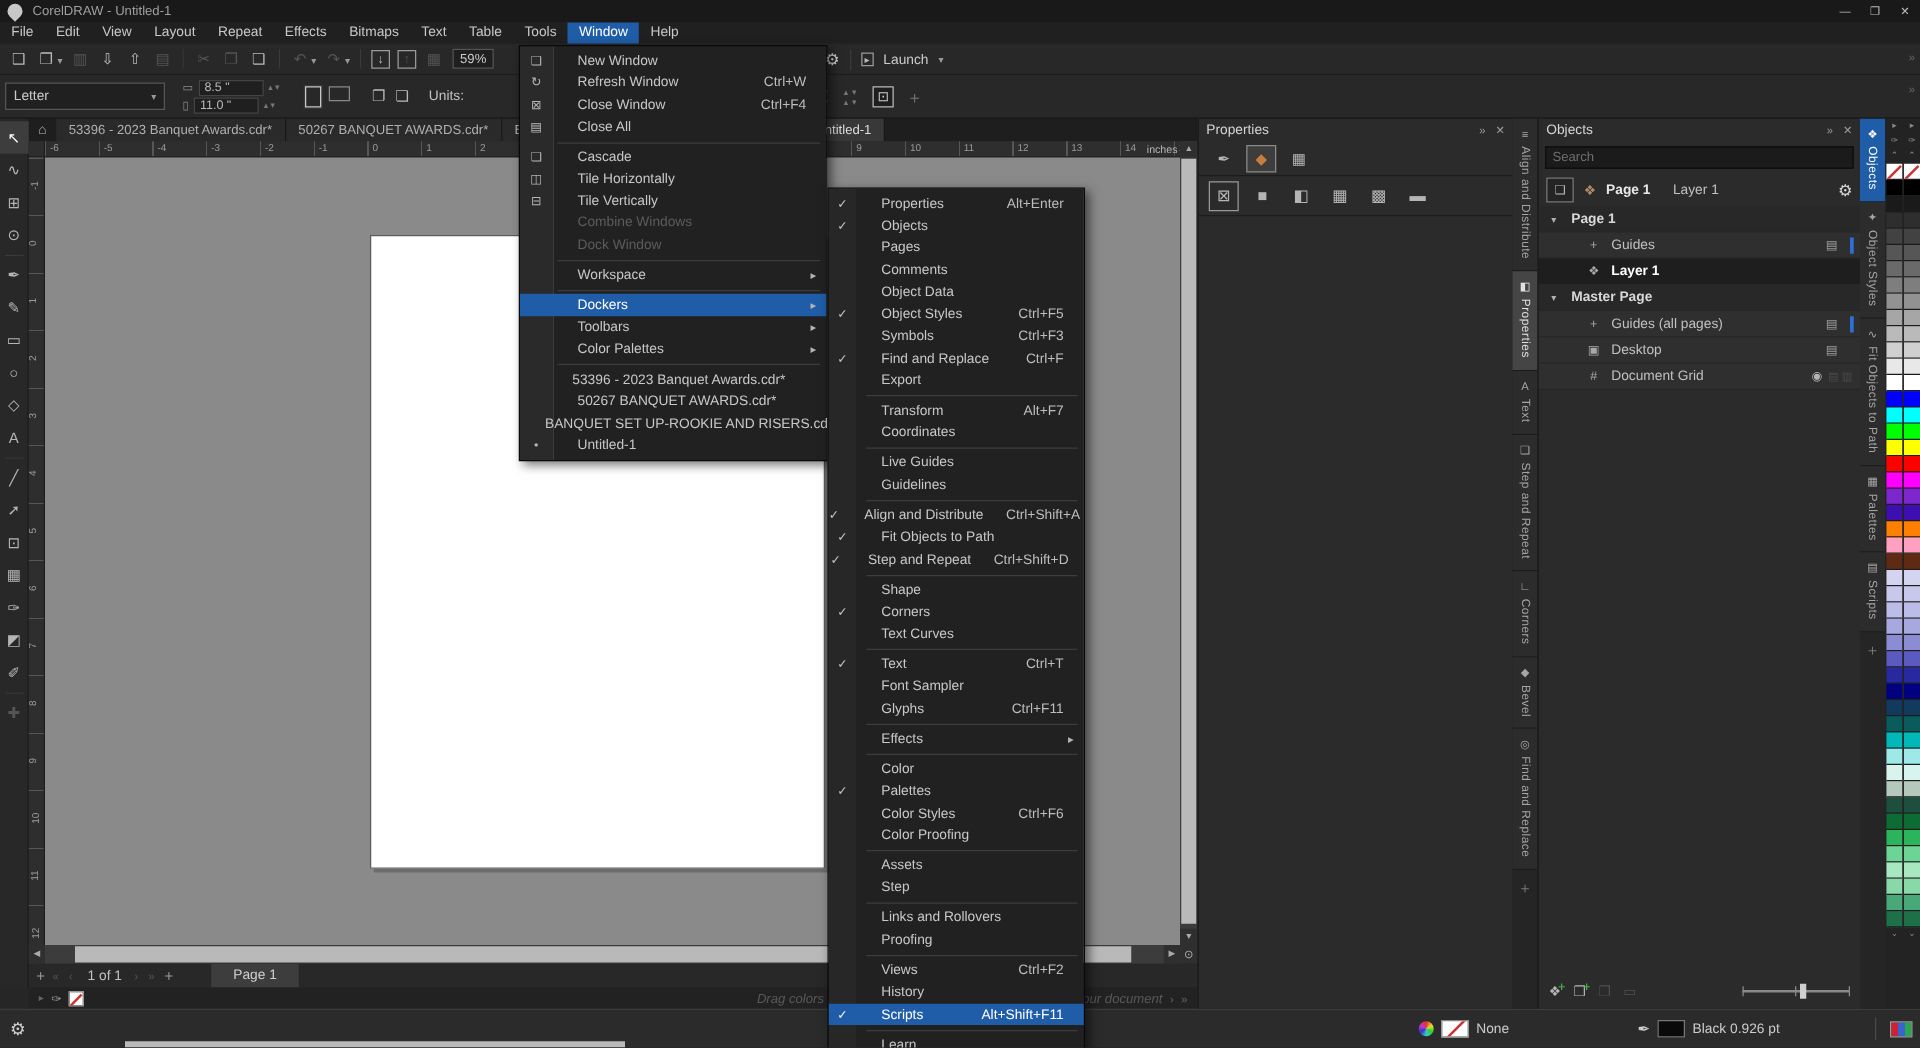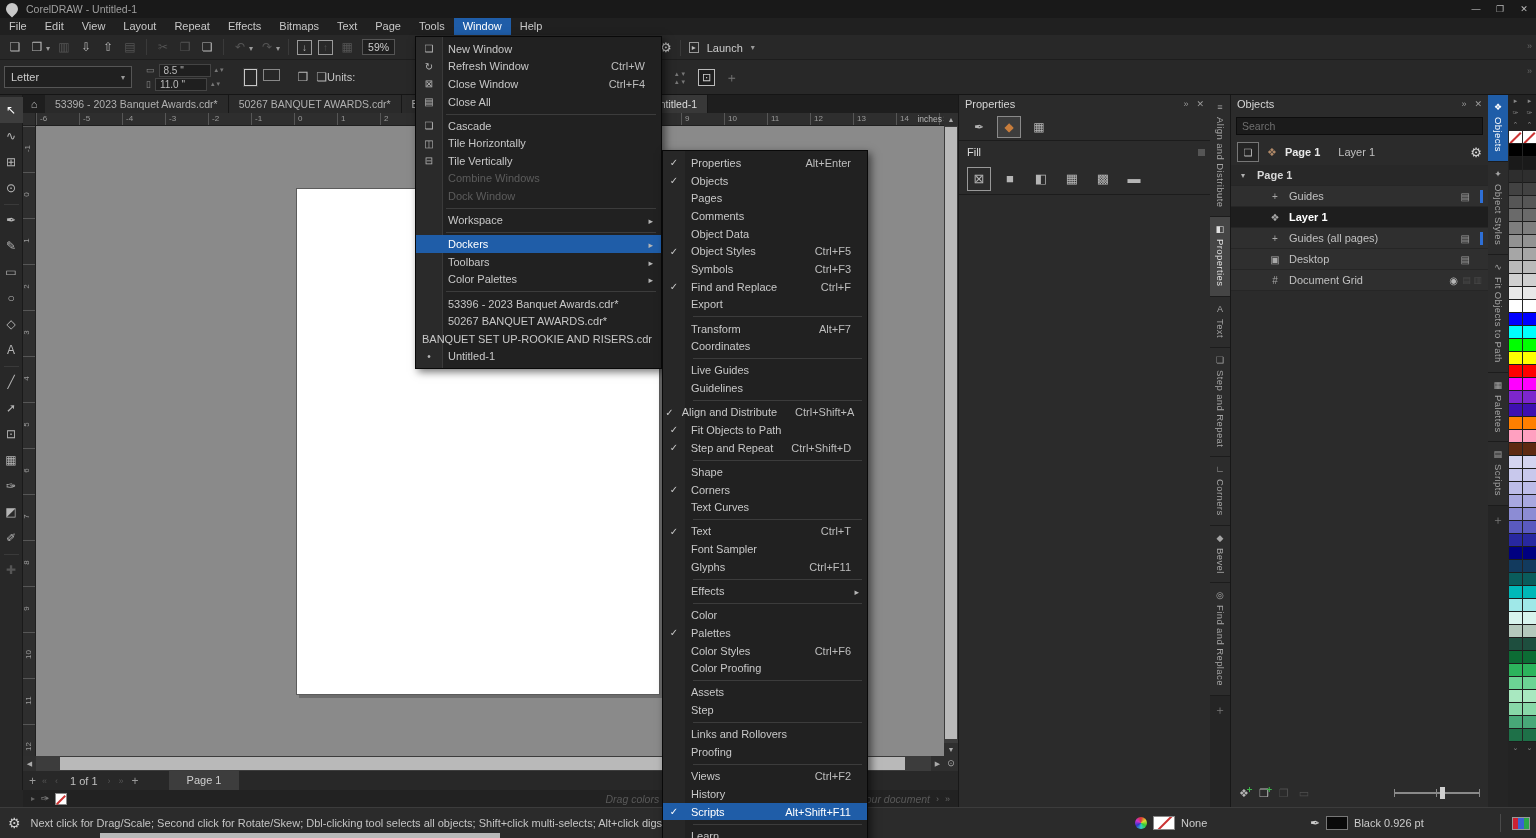--- a/index.html
+++ b/index.html
@@ -46,21 +46,21 @@
 .pb-dim-row { display:flex; align-items:center; gap:4px; color:#bbb; font-size:10px; }
 .pb-dim-row .dim-icon { color:#8a8a8a; font-size:9px; }
 .pb-dim-row .val { background:#1f1f1f; border:1px solid #444; padding:0 4px; min-width:52px; height:13px;
   line-height:12px; }
 .pb-dim-row .spin { color:#777; font-size:7px; letter-spacing:2px; }
 .orient { display:flex; gap:6px; margin-left:18px; }
 .orient span { display:inline-block; border:1px solid #888; }
 .orient .portrait { width:13px; height:17px; border-color:#c8c8c8; box-shadow:0 0 0 1px #3a3a3a; }
 .orient .landscape { width:17px; height:12px; }
 .pb-pageicons { display:flex; gap:8px; margin-left:18px; color:#b8b8b8; font-size:12px; }
-#units-label { color:#c4c4c4; }
+#units-label { margin-left:16px; color:#c4c4c4; }
 #propbar-extra { position:absolute; left:652px; top:0; height:35px; display:flex; align-items:center; gap:10px; }
 #propbar-extra .spins { display:flex; flex-direction:column; gap:3px; color:#777; font-size:7px; letter-spacing:3px; }
 #propbar-extra .framed { border:1px solid #bbb; color:#ccc; font-size:11px; padding:1px 3px; background:#1e1e1e; }
 #propbar-extra .plus { color:#777; font-size:13px; }
 
 
 #tabsrow { position:absolute; left:23px; top:95px; width:935px; height:18px; background:#1e1e1e;
   display:flex; align-items:stretch; }
 #tabsrow .home { width:22px; text-align:center; line-height:18px; color:#b5b5b5; font-size:11px; }
 .doc-tab { padding:0 10px; line-height:18px; font-size:10.5px; color:#b0b0b0; background:#2a2a2a;
@@ -219,21 +219,21 @@
 #window-menu { left:415px; top:36px; width:247px; }
 #dockers-menu { left:662px; top:150px; width:206px;
   background:linear-gradient(to right,#272727 0,#272727 22px,#212121 22px); }
 .menu-item { display:flex; align-items:center; padding-right:8px; color:#c8c8c8; }
 #window-menu .menu-item { height:17.6px; }
 #dockers-menu .menu-item { height:17.7px; }
 .menu-item .mi-icon { width:26px; text-align:center; color:#b5b5b5; font-size:10px; }
 #dockers-menu .mi-check { width:22px; text-align:center; font-size:10px; }
 #dockers-menu .mi-check::before { content:"✓"; visibility:hidden; }
 #dockers-menu .menu-item.checked .mi-check::before { visibility:visible; }
-.menu-item .mi-label { flex:1; padding-left:6px; white-space:nowrap; }
+.menu-item .mi-label { flex:1; padding-left:20px; white-space:nowrap; }
 .menu-item .mi-shortcut { color:#bdbdbd; margin-left:18px; }
 .menu-item .mi-arrow { width:8px; text-align:right; }
 .menu-item.has-sub .mi-arrow::before { content:"▸"; font-size:9px; color:#b5b5b5; }
 .menu-item.active { background:#1f5da8; color:#fff; }
 .menu-item.active .mi-shortcut, .menu-item.active .mi-icon { color:#fff; }
 .menu-item.disabled { color:#5c5c5c; }
 .menu-item.sep { height:6.5px !important; position:relative; }
 .menu-item.sep::after { content:""; position:absolute; left:30px; right:5px; top:50%; border-top:1px solid #3c3c3c; }
 </style>
 </head>
@@ -277,21 +277,21 @@
 
     <div class="mb-item">
       <span>Bitmaps</span>
     </div>
 
     <div class="mb-item">
       <span>Text</span>
     </div>
 
     <div class="mb-item">
-      <span>Page</span>
+      <span>Table</span>
     </div>
 
     <div class="mb-item">
       <span>Tools</span>
     </div>
 
     <div class="mb-item active">
       <span>Window</span>
     </div>
 
@@ -577,21 +577,20 @@
   <span class="flyout">▸</span>
   <span class="dropper">✑</span>
   <span class="swatch-none-sm"></span>
   <span class="hint">Drag colors (or objects) here to store these colors with your document</span>
   <span class="chev">›</span>
   <span class="chev">»</span>
 </div>
 
 <div id="statusbar">
   <span class="gear">⚙</span>
-  <span class="msg">Next click for Drag/Scale; Second click for Rotate/Skew; Dbl-clicking tool selects all objects; Shift+click multi-selects; Alt+click digs</span>
   <span id="sb-fill">
     <span class="color-wheel"></span>
     <span class="swatch-none"></span>
     <span>None</span>
   </span>
   <span id="sb-outline">
     <span class="pen">✒</span>
     <span class="blackswatch"></span>
     <span>Black  0.926 pt</span>
   </span>
@@ -615,24 +614,20 @@
       </div>
 
       <div class="ptab active">
         <span>◆</span>
       </div>
 
       <div class="ptab">
         <span>▦</span>
       </div>
     </div>
-  <div id="fill-label-row">
-    <span>Fill</span>
-    <span class="mini-sq" style="top:8px;"></span>
-  </div>
   <div id="fill-buttons">
 
       <div class="fbtn active">
         <span>⊠</span>
       </div>
 
       <div class="fbtn">
         <span>■</span>
       </div>
 
@@ -726,20 +721,25 @@
         <span class="printer">▤</span>
         <span class="bluebar"></span>
       </div>
 
       <div class="tree-row bold selected">
         <span class="ti">❖</span>
         <span class="tl">Layer 1</span>
 
       </div>
 
+      <div class="tree-row is-group">
+
+        <span class="tl">Master Page</span>
+
+      </div>
 
       <div class="tree-row has-printer has-bar">
         <span class="ti">+</span>
         <span class="tl">Guides (all pages)</span>
 
         <span class="printer">▤</span>
         <span class="bluebar"></span>
       </div>
 
       <div class="tree-row has-printer">

